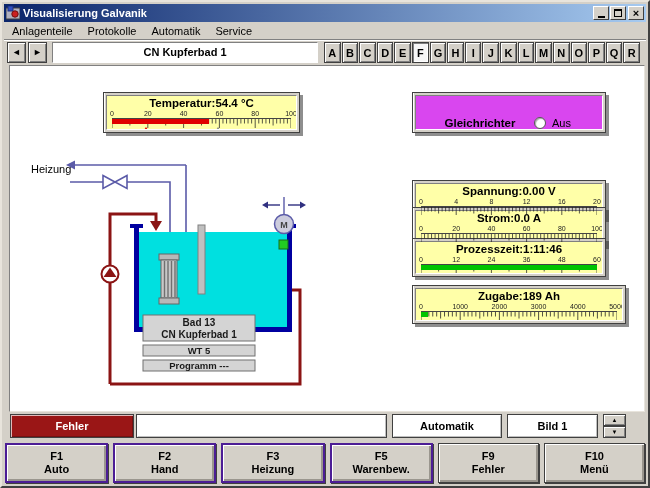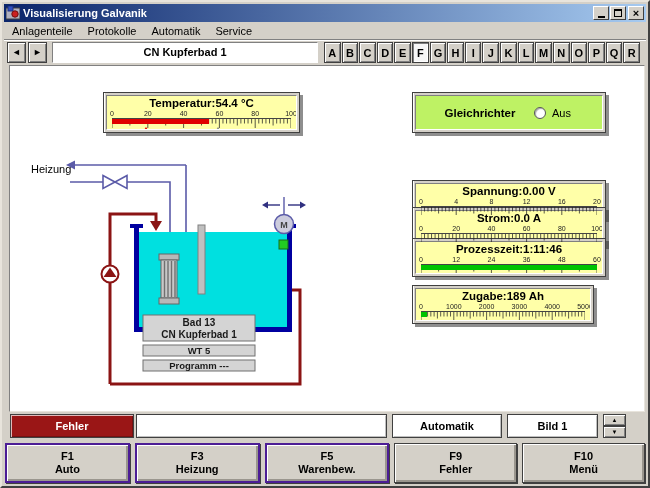--- a/index.html
+++ b/index.html
@@ -64,24 +64,24 @@
   .markers { position:relative; height:6px; }
   .marker { position:absolute; top:0; width:0; height:0; transform:translateX(-50%);
             border-left:4px solid transparent; border-right:4px solid transparent;
             border-bottom:6px solid #e00000; }
 
   #gauge-temperatur  { left:93px;  top:26px;  width:197px; height:41px; }
   #panel-rectifier   { left:402px; top:26px;  width:194px; height:41px; }
   #gauge-spannung    { left:402px; top:78px;  width:194px; height:39px;margin-top:36px; }
   #gauge-strom       { left:402px; top:125px; width:194px; height:39px;margin-top:16px; }
   #gauge-prozesszeit { left:402px; top:172px; width:194px; height:39px; }
-  #gauge-zugabe      { left:402px; top:219px; width:182px; height:39px; }
-
-  .rect-inner { height:100%; background:#bef264; border:1px solid; border-color:#808080 #fff #fff #808080;
-                display:flex; align-items:center; padding:0 10px; }
+  #gauge-zugabe      { left:402px; top:219px; width:214px; height:39px; }
+
+  .rect-inner { height:100%; background:#d946ef; border:1px solid; border-color:#808080 #fff #fff #808080;
+                display:flex; align-items:flex-end; padding:0 10px; }
   .rect-label { flex:1.3; text-align:center; font-weight:bold; font-size:11.5px; }
   .radio { width:12px; height:12px; border-radius:50%; background:#fff;
            border:1px solid #555; box-shadow:inset 1px 1px 1px #aaa; margin-right:6px; }
   .rect-state { width:40px; font-size:11px; }
 
   
   .diagram { position:absolute; left:3px; top:76px; }
 
   
   .statusrow { position:absolute; left:0; top:412px; right:0; height:25px; }
@@ -622,20 +622,24 @@
       <button class="spin-btn"><span>▼</span></button>
     </div>
   </div>
 
   <div class="fkeys" id="fkeys">
       <button class="fkey emph">
         <span>F1</span>
         <span>Auto</span>
       </button>
       <button class="fkey emph">
+        <span>F2</span>
+        <span>Hand</span>
+      </button>
+      <button class="fkey emph">
         <span>F3</span>
         <span>Heizung</span>
       </button>
       <button class="fkey emph">
         <span>F5</span>
         <span>Warenbew.</span>
       </button>
       <button class="fkey">
         <span>F9</span>
         <span>Fehler</span>

